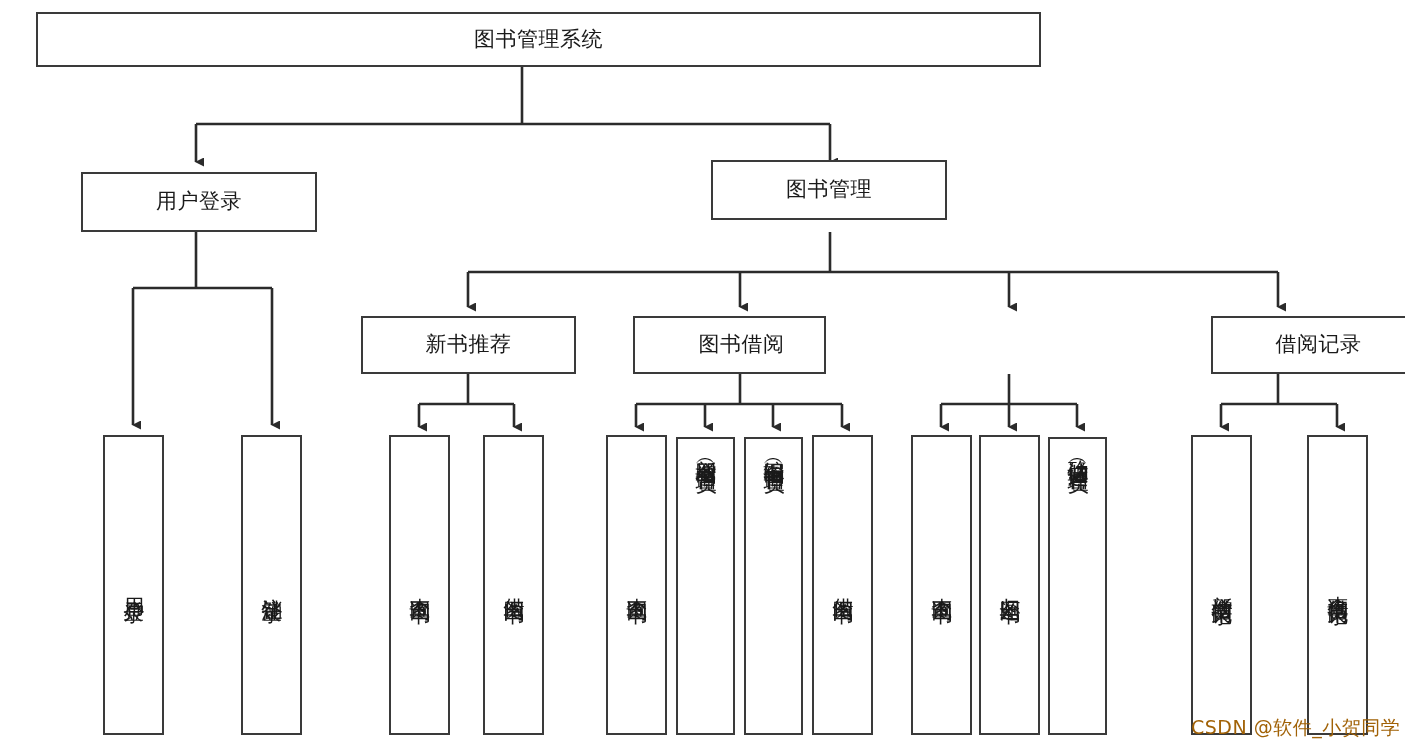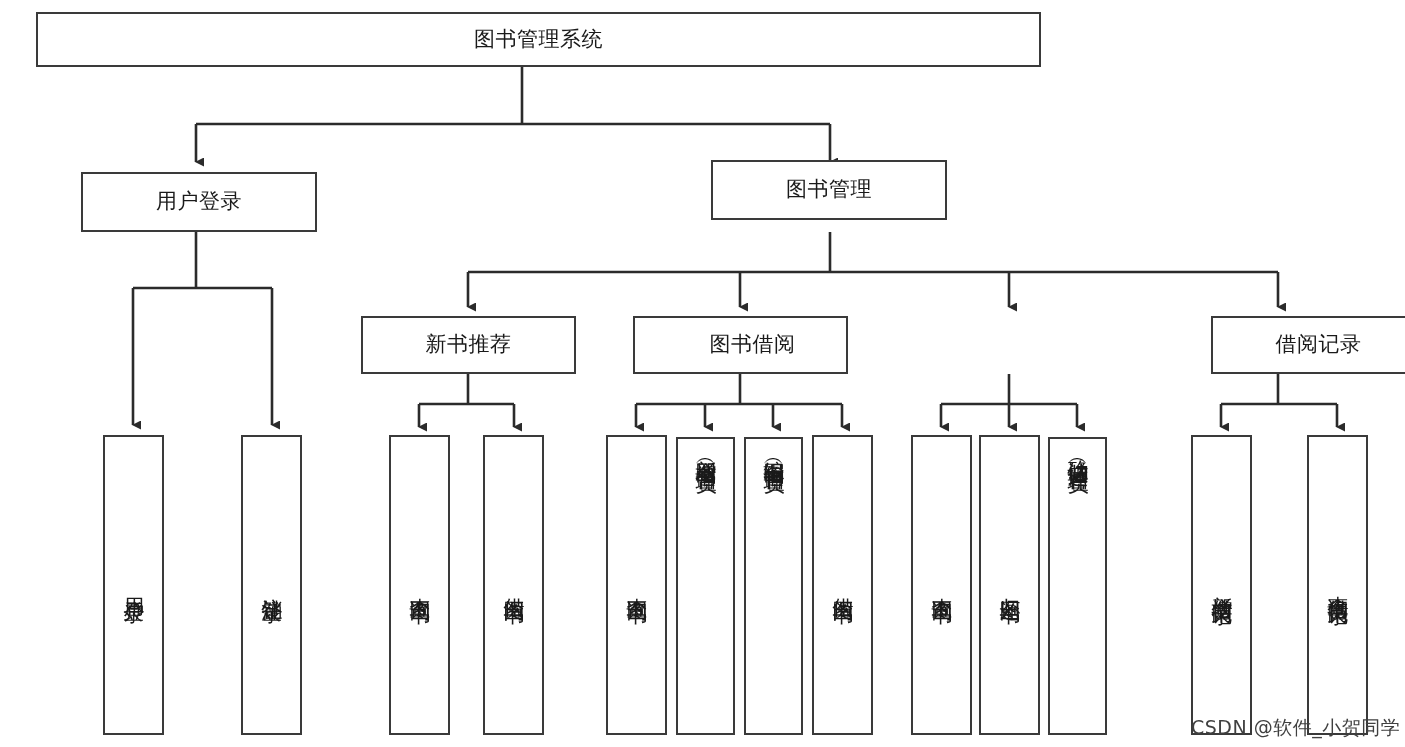--- a/index.html
+++ b/index.html
@@ -59,21 +59,21 @@
     line-height: 1.18;
     letter-spacing: 2px;
     white-space: nowrap;
   }
   .node.v.top-align {
     align-items: flex-start;
   }
   .watermark {
     position: absolute;
     font-size: 19px;
-    color: #404040;
+    color: #a16207;
     white-space: nowrap;
     letter-spacing: 0.5px;
   }
 </style>
 </head>
 <body>
 
 <div id="canvas">
 
   <svg class="wires" viewBox="0 0 1405 747">
@@ -135,21 +135,21 @@
   </div>
 
   <div class="node h" style="left:711px; top:160px; width:236px; height:60px;">
     <span class="label">图书管理</span>
   </div>
 
   <div class="node h" style="left:361px; top:316px; width:215px; height:58px;">
     <span class="label">新书推荐</span>
   </div>
 
-  <div class="node h" style="left:633px; top:316px; width:215px; height:58px;padding-left:24px;">
+  <div class="node h" style="left:633px; top:316px; width:193px; height:58px;padding-left:24px;">
     <span class="label">图书借阅</span>
   </div>
 
 
   <div class="node h" style="left:1171px; top:316px; width:215px; height:58px;margin-left:40px;">
     <span class="label">借阅记录</span>
   </div>
 
   <div class="node v" style="left:103px; top:435px; width:61px; height:300px;">
     <span class="label">用户登录</span>

